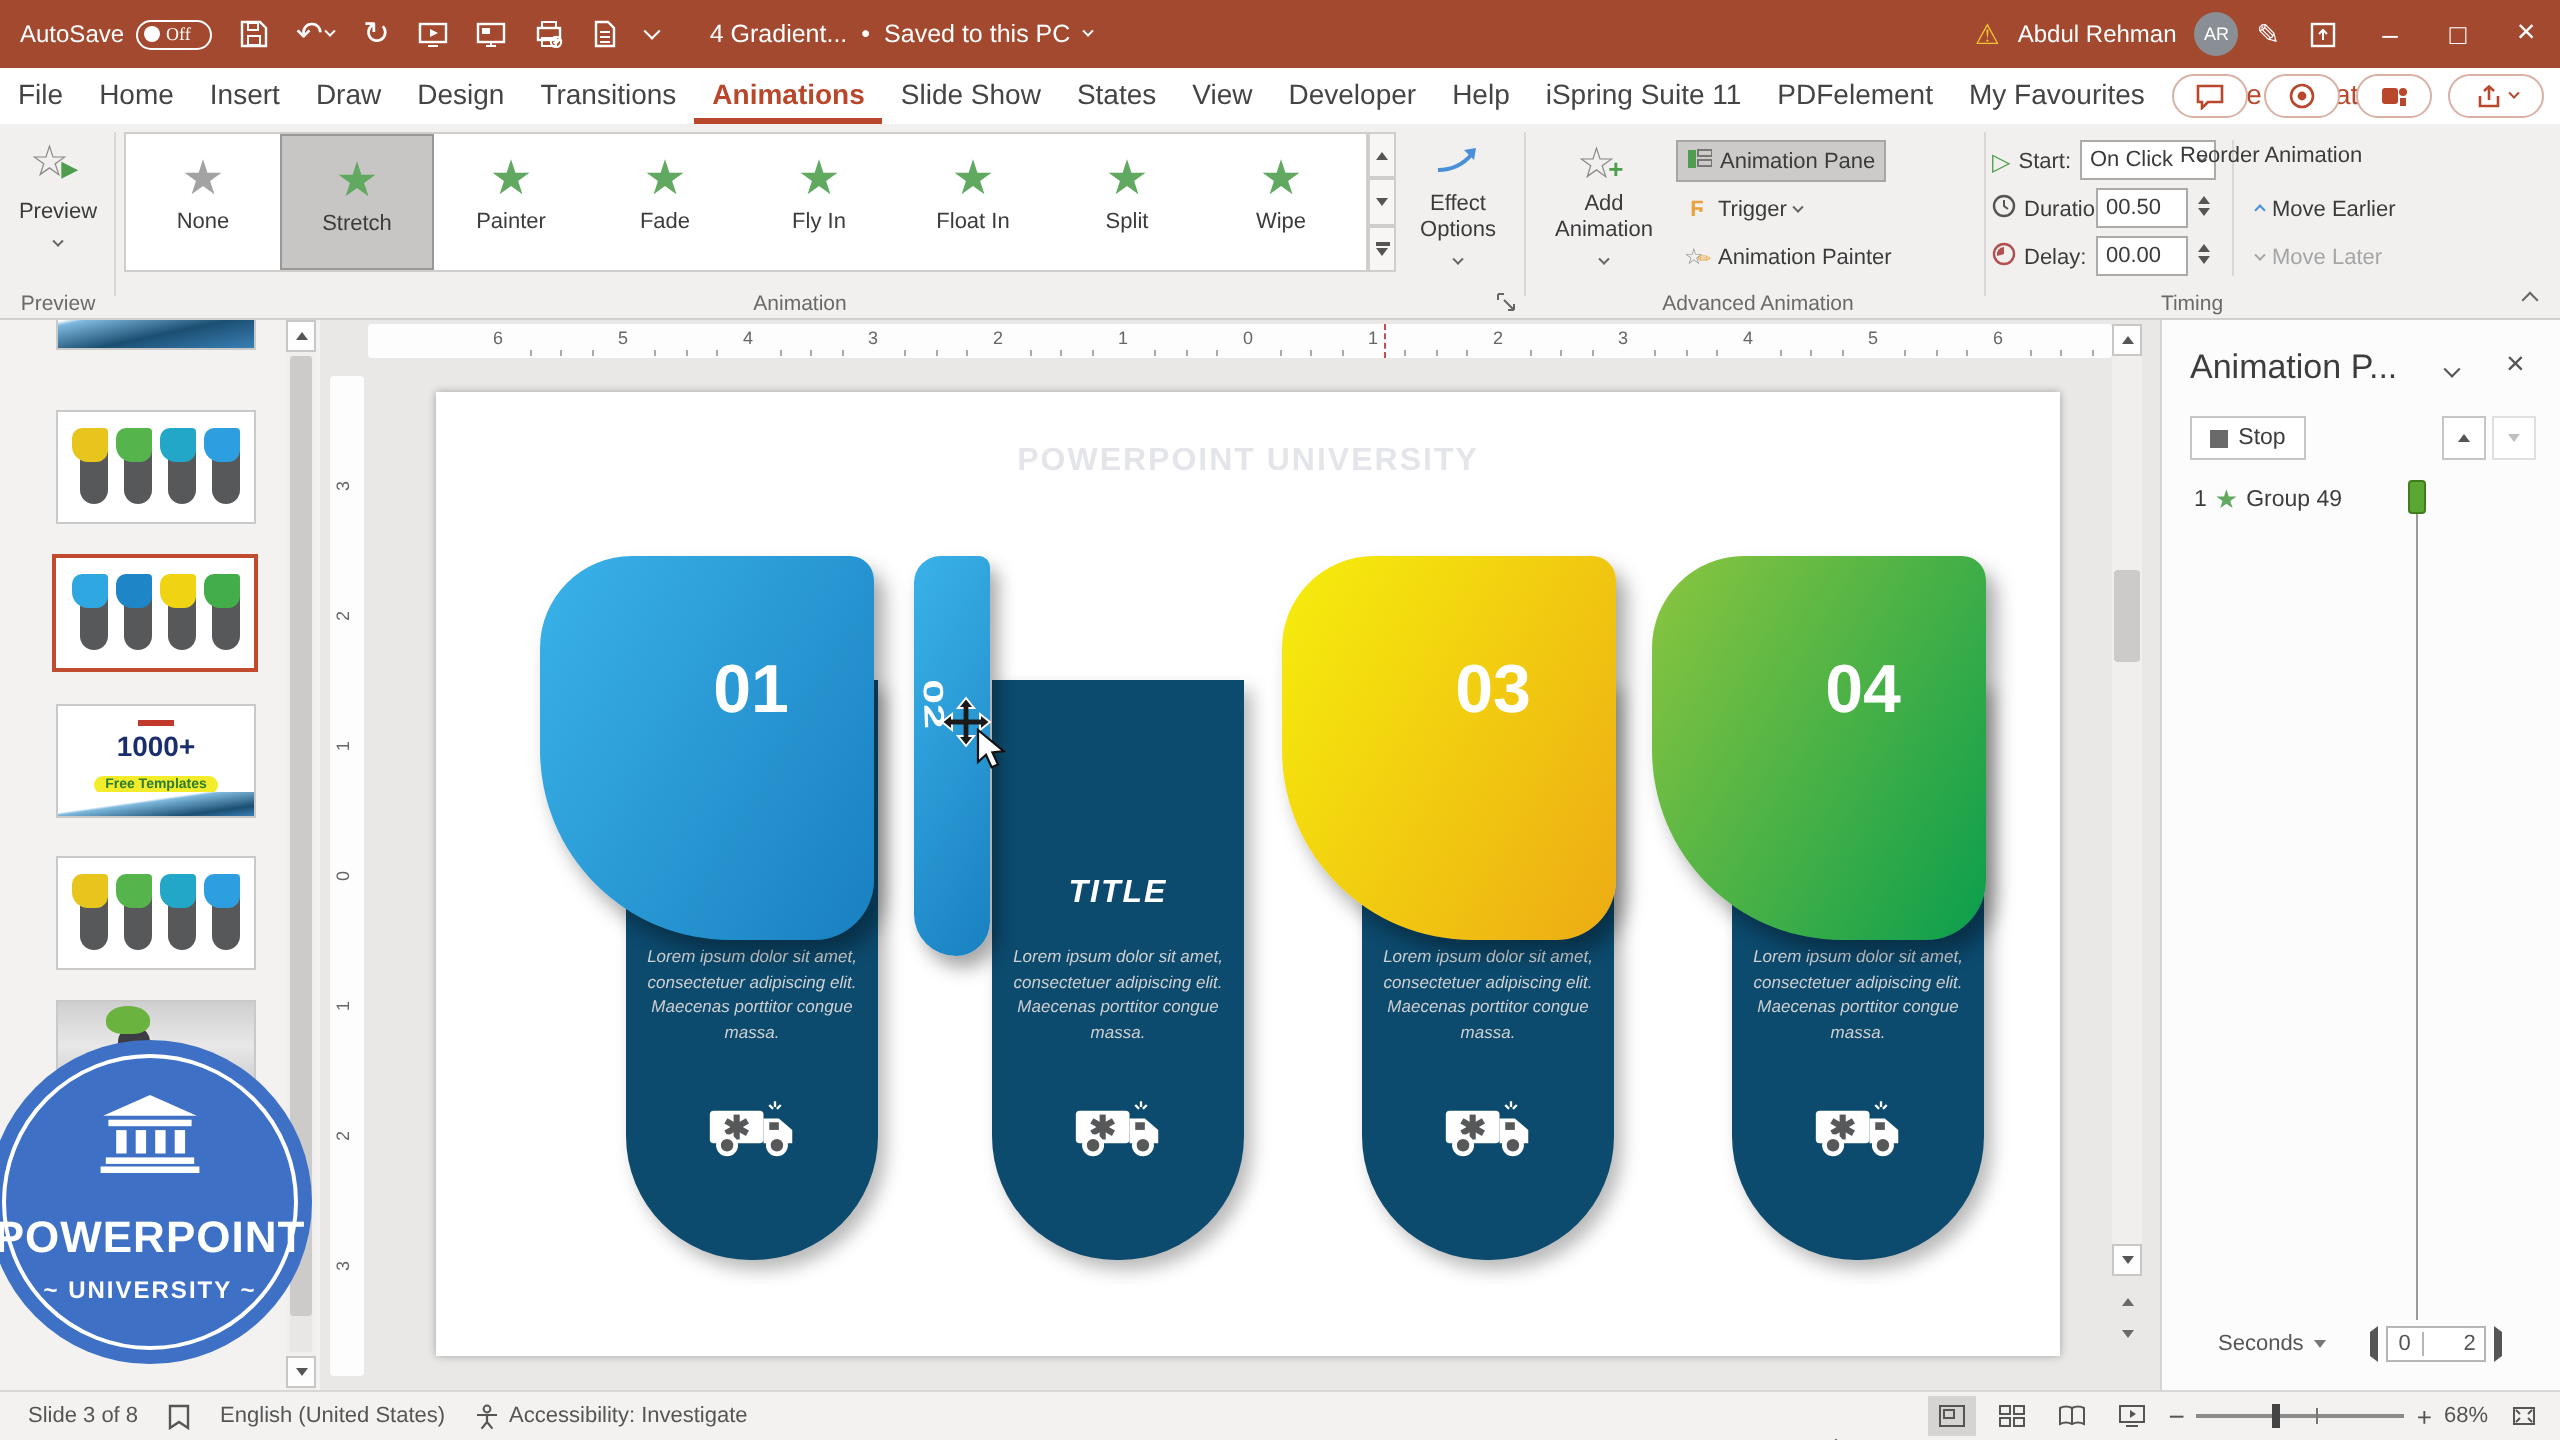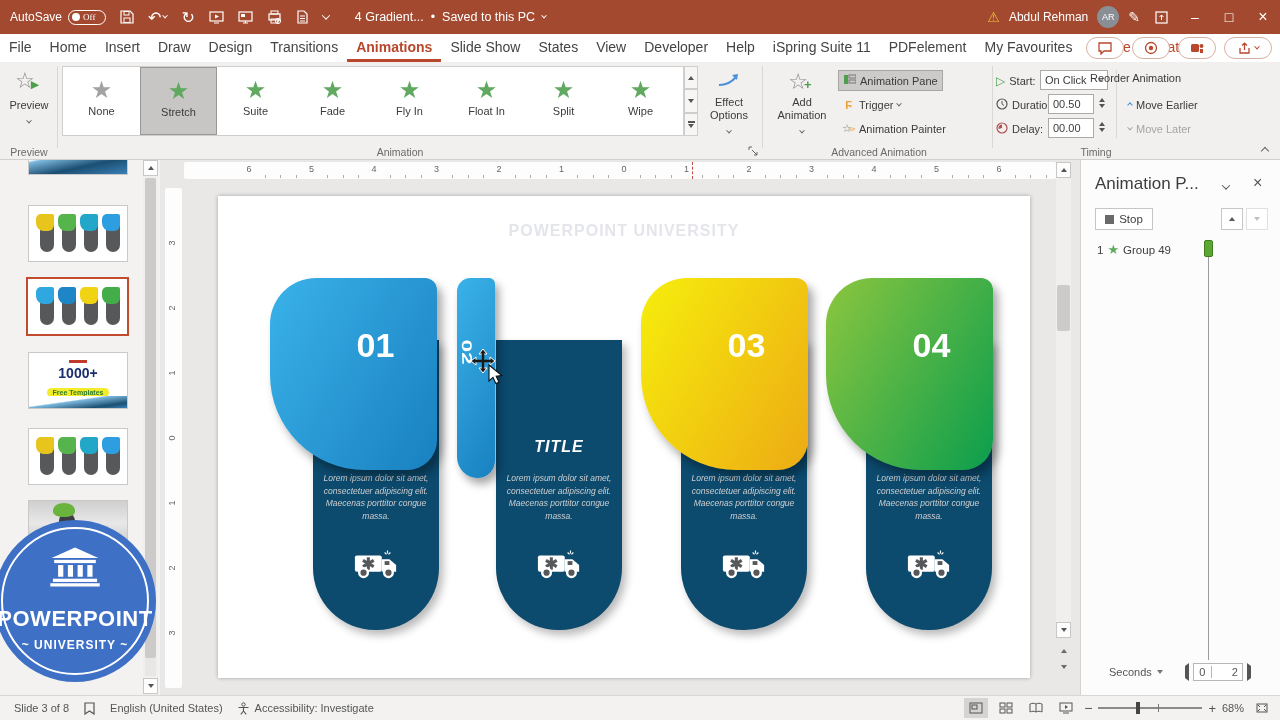--- a/index.html
+++ b/index.html
@@ -253,21 +253,21 @@
       <span class="star">☆<span style="color:#4e9e4e; font-size:11px; position:relative; left:-4px;">▶</span></span>
       <div>Preview</div>
       <div style="margin-top:3px;"><span class="chv down sm" style="color:#666;"></span></div>
     </div>
     <div class="grp-label" style="left:0; width:58px;">Preview</div>
     <div class="vdiv" style="left:57px;"></div>
 
     <div id="gallery">
         <div class="gal-item"><span class="gstar" style="color: rgb(163, 163, 163);">★</span><span class="glabel">None</span></div>
         <div class="gal-item selected"><span class="gstar" style="color: rgb(97, 169, 97);">★</span><span class="glabel">Stretch</span></div>
-        <div class="gal-item"><span class="gstar" style="color: rgb(97, 169, 97);">★</span><span class="glabel">Suite</span></div>
+        <div class="gal-item"><span class="gstar" style="color: rgb(97, 169, 97);">★</span><span class="glabel">Painter</span></div>
         <div class="gal-item"><span class="gstar" style="color: rgb(97, 169, 97);">★</span><span class="glabel">Fade</span></div>
         <div class="gal-item"><span class="gstar" style="color: rgb(97, 169, 97);">★</span><span class="glabel">Fly In</span></div>
         <div class="gal-item"><span class="gstar" style="color: rgb(97, 169, 97);">★</span><span class="glabel">Float In</span></div>
         <div class="gal-item"><span class="gstar" style="color: rgb(97, 169, 97);">★</span><span class="glabel">Split</span></div>
         <div class="gal-item"><span class="gstar" style="color: rgb(97, 169, 97);">★</span><span class="glabel">Wipe</span></div>
       </div>
     <div id="gal-scroll">
       <span class="gal-sb">
           <span class="tri-up"></span>
         </span>

